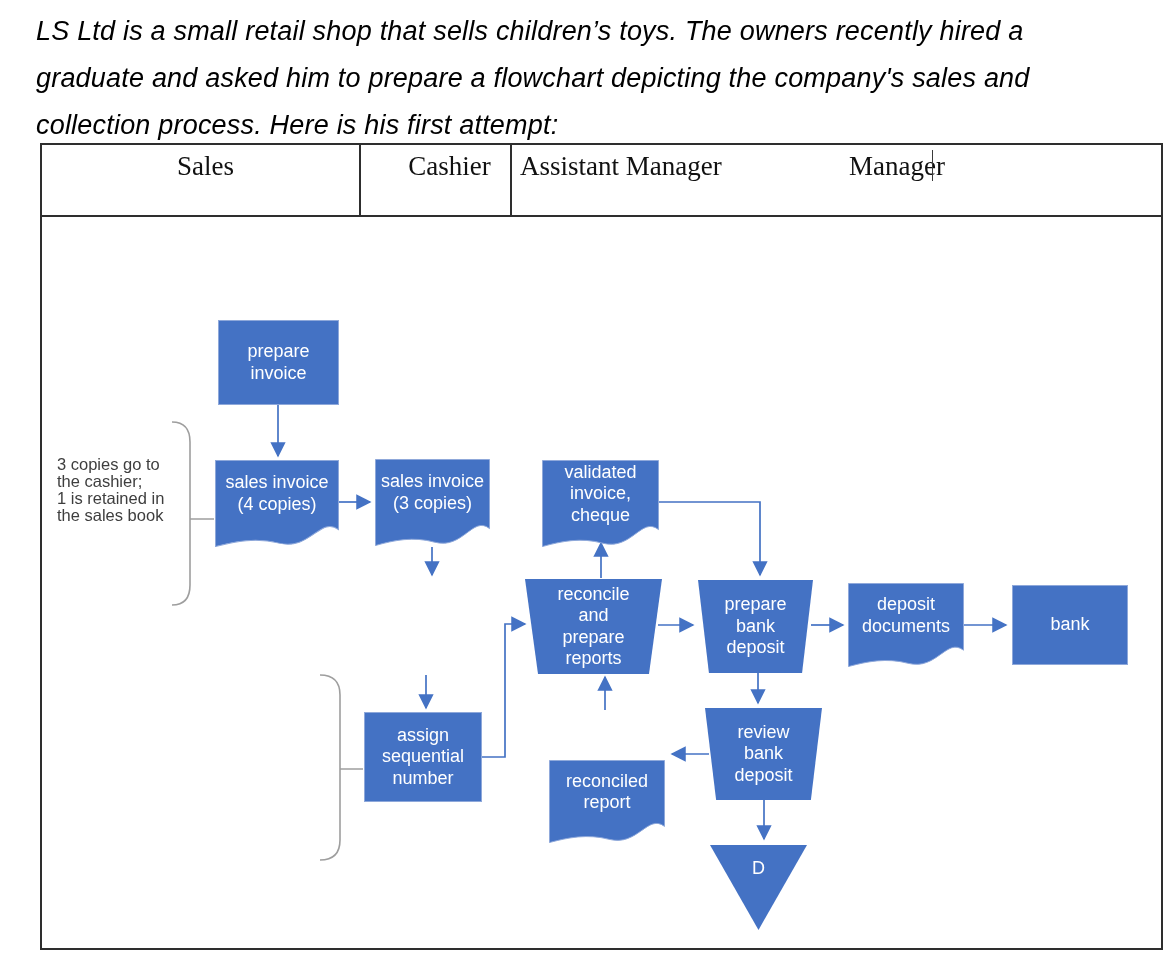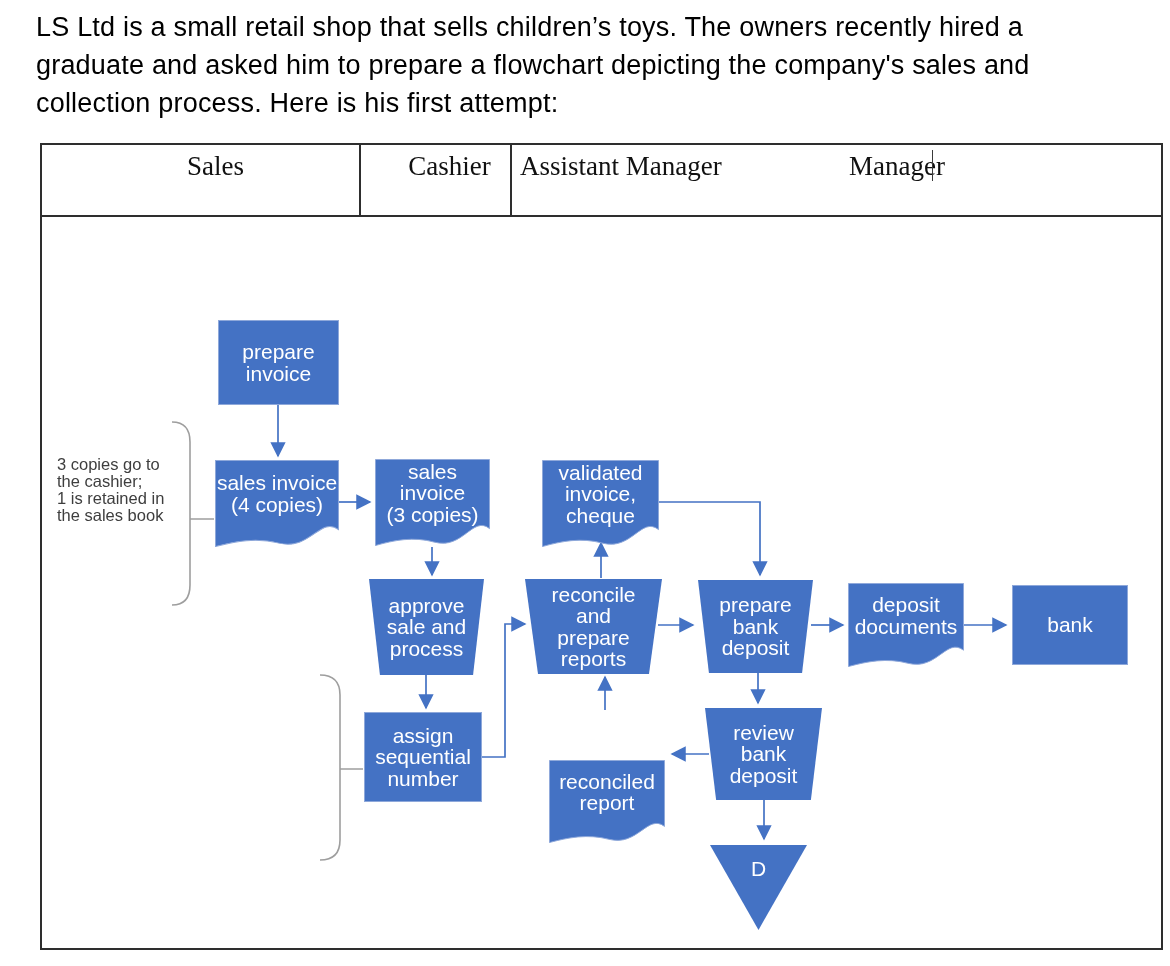--- a/index.html
+++ b/index.html
@@ -4,50 +4,50 @@
 <style>
   html,body{margin:0;padding:0;background:#ffffff;}
   body{
     position:relative;
     width:1170px;height:966px;
     font-family:"Liberation Sans",sans-serif;
     overflow:hidden;
   }
   .intro{
     position:absolute;left:36px;top:8px;width:1125px;
-    font-size:27px;line-height:38px;color:#000;
-    white-space:pre-line;letter-spacing:0.2px;
+    font-size:27px;line-height:47px;color:#000;
+    white-space:pre-line;letter-spacing:0.2px;font-style:italic;
   }
   
   .frame{
     position:absolute;left:40px;top:143px;width:1123px;height:807px;
     border:2px solid #2e2e2e;box-sizing:border-box;background:#fff;
   }
   .lane-divider{position:absolute;top:0;width:2px;height:70px;background:#2e2e2e;}
   .lane-divider.d1{left:317px;}
   .lane-divider.d2{left:468px;}
   .header-rule{position:absolute;top:70px;left:0;right:0;height:2px;background:#2e2e2e;}
   .lane-label{
     position:absolute;top:6px;
     font-family:"Liberation Serif",serif;font-size:27px;color:#111;
   }
-  .lane-sales{left:15px;width:317px;text-align:center;}
+  .lane-sales{left:5px;width:317px;text-align:center;}
   .lane-cashier{left:317px;width:181px;text-align:center;}
   .lane-assistant{left:478px;}
   .lane-manager{left:800px;margin-left:7px;}
   .caret{position:absolute;left:890px;top:5px;width:1px;height:31px;background:#3a3a3a;}
   
   svg.connectors{position:absolute;left:0;top:0;width:1123px;height:807px;}
   svg.connectors .flow{fill:none;stroke:var(--connector);stroke-width:1.7px;}
   svg.connectors marker path{fill:var(--connector);}
   svg.connectors .brace{fill:none;stroke:var(--brace);stroke-width:1.6px;}
   
   .node{
     position:absolute;color:var(--shape-text);
-    font-size:21px;line-height:21.5px;text-align:center;
+    font-size:18px;line-height:21.5px;text-align:center;
     display:flex;align-items:center;justify-content:center;
     box-sizing:border-box;
   }
   .node .label{white-space:pre-line;width:100%;}
   .rect{background:var(--shape-fill);border:1px solid #8ea8da;}
   .trap{background:var(--shape-fill);clip-path:polygon(0% 0%,100% 0%,90.5% 100%,9.5% 100%);}
   .tri{background:var(--shape-fill);clip-path:polygon(0% 0%,100% 0%,50% 100%);align-items:flex-start;}
   .tri .label{padding-top:13px;}
   .doc{display:block;}
   .doc svg.shape{position:absolute;left:0;top:0;width:100%;height:100%;}
@@ -143,25 +143,20 @@
 
   <div class="node doc n-validated-invoice">
     <svg class="shape" viewBox="0 0 120 90" preserveAspectRatio="none">
         <path d="M0.5,0.5 H119.5 V72 C102,58 92,94 62,86 C40,80 20,84 0.5,89.5 Z"></path>
       </svg>
     <span class="label">validated
 invoice,
 cheque</span>
   </div>
 
-  <div class="node trap n-approve-sale">
-    <span class="label">approve
-sale and
-process</span>
-  </div>
 
   <div class="node trap n-reconcile">
     <span class="label">reconcile
 and
 prepare
 reports</span>
   </div>
 
   <div class="node trap n-prepare-bank">
     <span class="label">prepare

